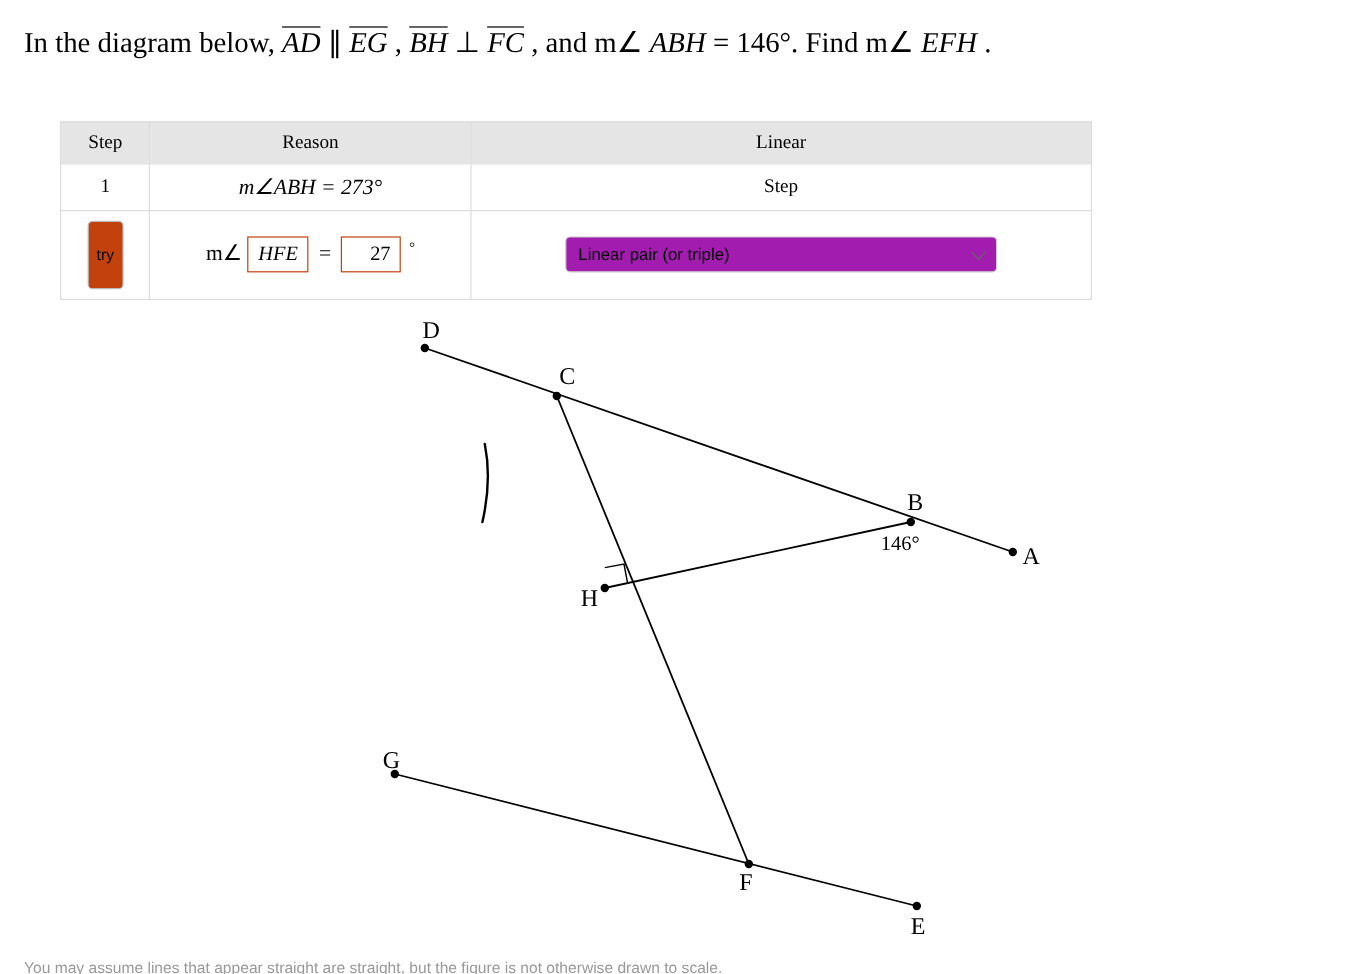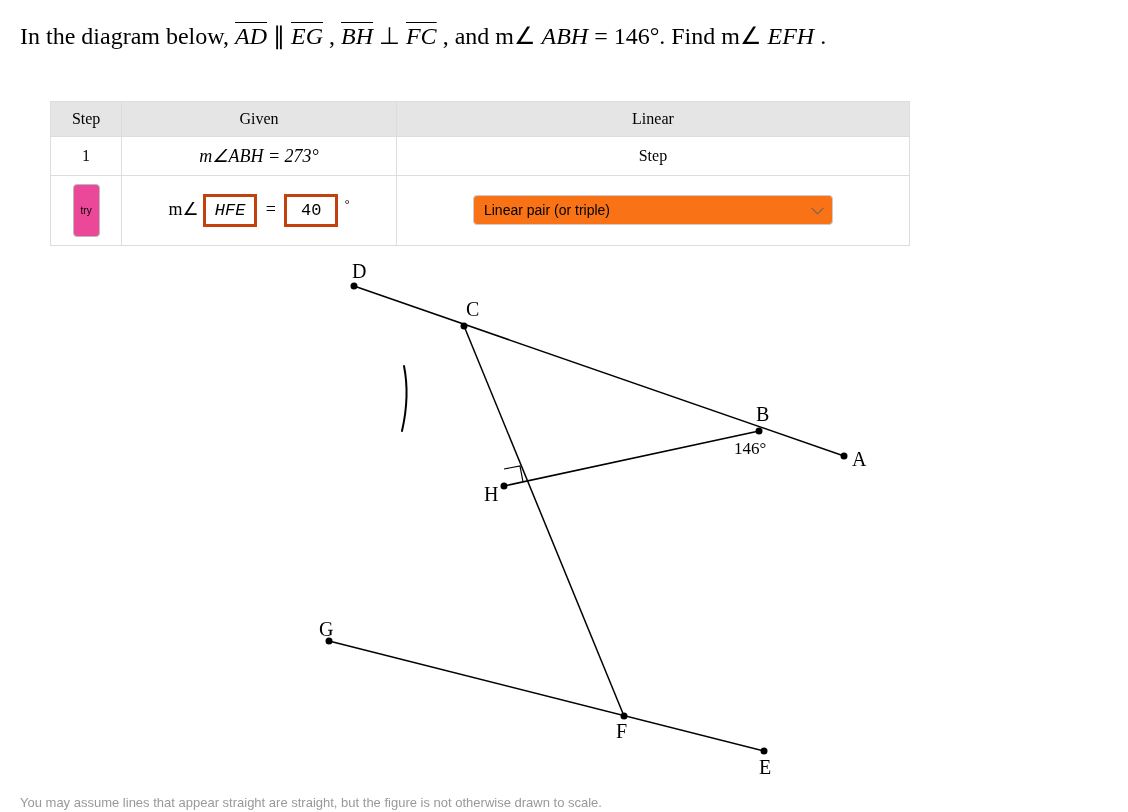--- a/index.html
+++ b/index.html
@@ -34,48 +34,48 @@
     text-align: center;
     font-weight: normal;
   }
   table.proof th {
     background: #e5e5e5;
   }
   .try-btn {
     border: 1px solid #bbb;
     border-radius: 4px;
     padding: 20px 7px;
-    font-size: 10px;
-    background: #ec4899;
+    font-size: 13px;
+    background: #c2410c;
     cursor: pointer;
     font-family: sans-serif;
   }
   .input-box {
-    border: 3px solid #c2410c;
+    border: 1px solid #c2410c;
     padding: 4px 8px;
     font-style: italic;
-    font-family: Liberation Mono, monospace;
+    font-family: Liberation Serif, serif;
     display: inline-block;
     min-width: 32px;
-    text-align: center;
+    text-align: right;
     font-size: 17px;
     background:#fff;
   }
   .input-box.num { font-style: normal; }
   .select-box {
     border: 1px solid #ccc;
     border-radius: 4px;
     padding: 6px 28px 6px 10px;
     width: 320px;
     text-align: left;
     font-family: sans-serif;
     font-size: 14px;
     position: relative;
     display:inline-block;
-    background:#f97316;
+    background:#a21caf;
   }
   .select-box::after {
     content: "";
     position: absolute;
     right: 10px; top: 50%;
     width: 8px; height: 8px;
     border-right: 1.5px solid #666;
     border-bottom: 1.5px solid #666;
     transform: translateY(-70%) rotate(45deg);
   }
@@ -111,37 +111,37 @@
   <span class="math-it">ABH</span>
   <span> = 146°. Find m∠</span>
   <span class="math-it">EFH</span>
   <span>.</span>
 </div>
 
 <table class="proof">
   <tbody>
       <tr>
     <th>Step</th>
-    <th>Given</th>
+    <th>Reason</th>
     <th>Linear</th>
   </tr>
   <tr>
     <td>1</td>
     <td class="angle-cell"><span class="math-it">m∠ABH = 273°</span></td>
     <td>Step</td>
   </tr>
   <tr>
     <td>
       <button class="try-btn">try</button>
     </td>
     <td class="angle-cell">
       <span>m∠</span>
       <span class="input-box">HFE</span>
       <span style="margin:0 4px;">=</span>
-      <span class="input-box num">40</span>
+      <span class="input-box num">27</span>
       <span style="vertical-align:super;font-size:12px;margin-left:2px;">°</span>
     </td>
     <td>
       <span class="select-box">
         <span>Linear pair (or triple)</span>
       </span>
     </td>
   </tr>
 </tbody>
   </table>

